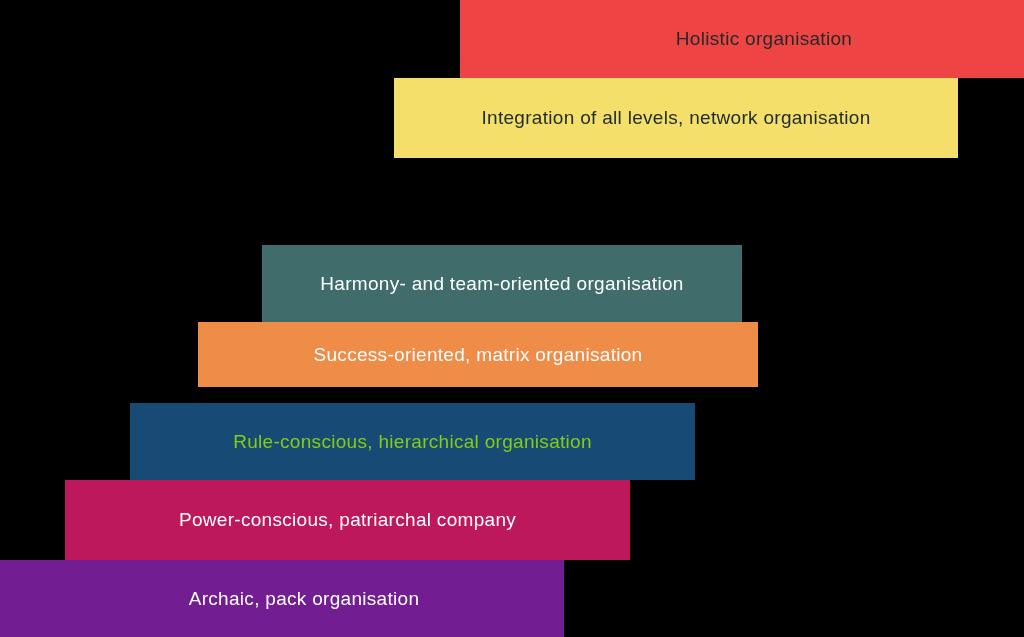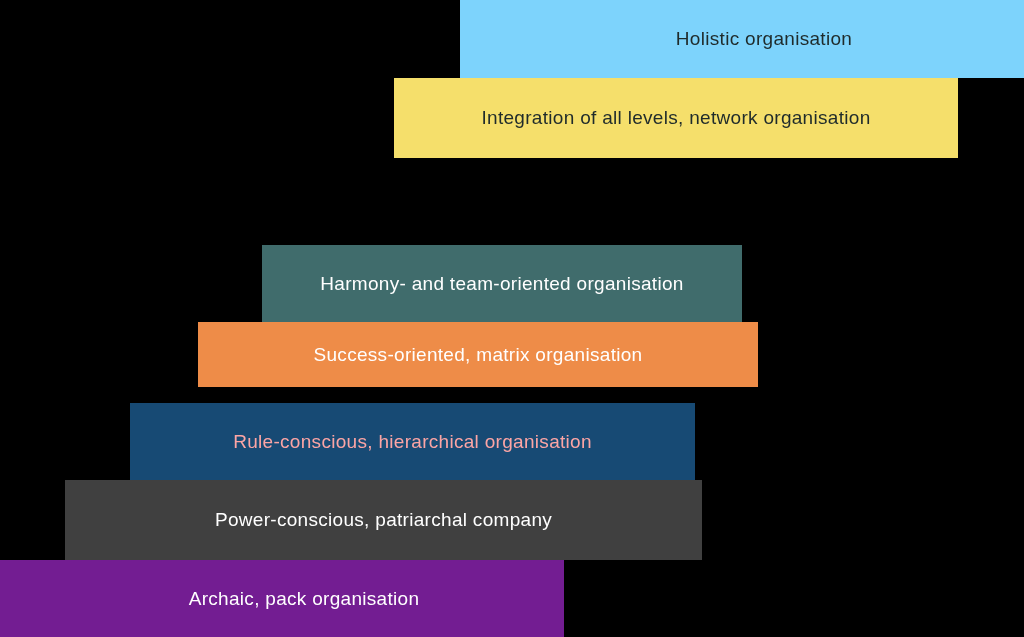--- a/index.html
+++ b/index.html
@@ -28,41 +28,41 @@
     letter-spacing: 0.3px;
     white-space: nowrap;
     text-align: center;
   }
 </style>
 </head>
 <body>
 
 <div id="canvas" style="background: rgb(0, 0, 0);">
 
-  <div class="bar" style="left: 460px; top: 0px; width: 564px; height: 78px; background: #7dd3fc; padding-left: 44px;">
+  <div class="bar" style="left: 460px; top: 0px; width: 564px; height: 78px; background: #ef4444; padding-left: 44px;">
     <span class="bar-label" style="color: rgb(31, 43, 43);">Holistic organisation</span>
   </div>
 
   <div class="bar" style="left: 394px; top: 78px; width: 564px; height: 80px; background: rgb(245, 223, 107);">
     <span class="bar-label" style="color: rgb(31, 43, 43);">Integration of all levels, network organisation</span>
   </div>
 
   <div class="bar" style="left: 262px; top: 245px; width: 480px; height: 77px; background: rgb(64, 108, 108);">
     <span class="bar-label" style="color: rgb(255, 255, 255);">Harmony- and team-oriented organisation</span>
   </div>
 
   <div class="bar" style="left: 198px; top: 322px; width: 560px; height: 65px; background: rgb(238, 140, 72);">
     <span class="bar-label" style="color: rgb(255, 255, 255);">Success-oriented, matrix organisation</span>
   </div>
 
   <div class="bar" style="left: 130px; top: 403px; width: 565px; height: 77px; background: rgb(23, 74, 116);">
-    <span class="bar-label" style="color: #fca5a5;">Rule-conscious, hierarchical organisation</span>
+    <span class="bar-label" style="color: #84cc16;">Rule-conscious, hierarchical organisation</span>
   </div>
 
-  <div class="bar" style="left: 65px; top: 480px; width: 637px; height: 80px; background: #404040;">
+  <div class="bar" style="left: 65px; top: 480px; width: 565px; height: 80px; background: #be185d;">
     <span class="bar-label" style="color: rgb(255, 255, 255);">Power-conscious, patriarchal company</span>
   </div>
 
   <div class="bar" style="left: 0px; top: 560px; width: 564px; height: 77px; background: rgb(115, 29, 146);">
     <span class="bar-label" style="color: rgb(255, 255, 255); margin-left: 44px;">Archaic, pack organisation</span>
   </div>
 
 </div>
 
 </body></html>

